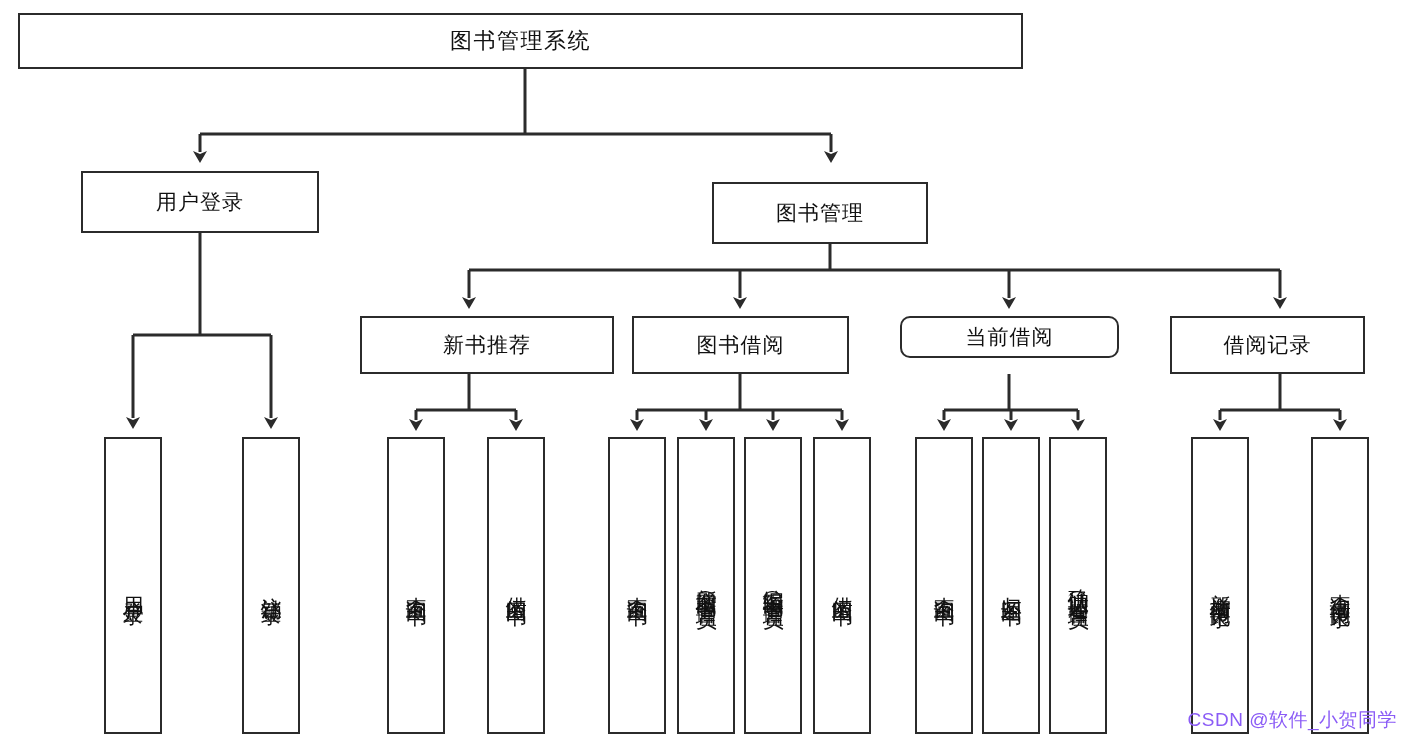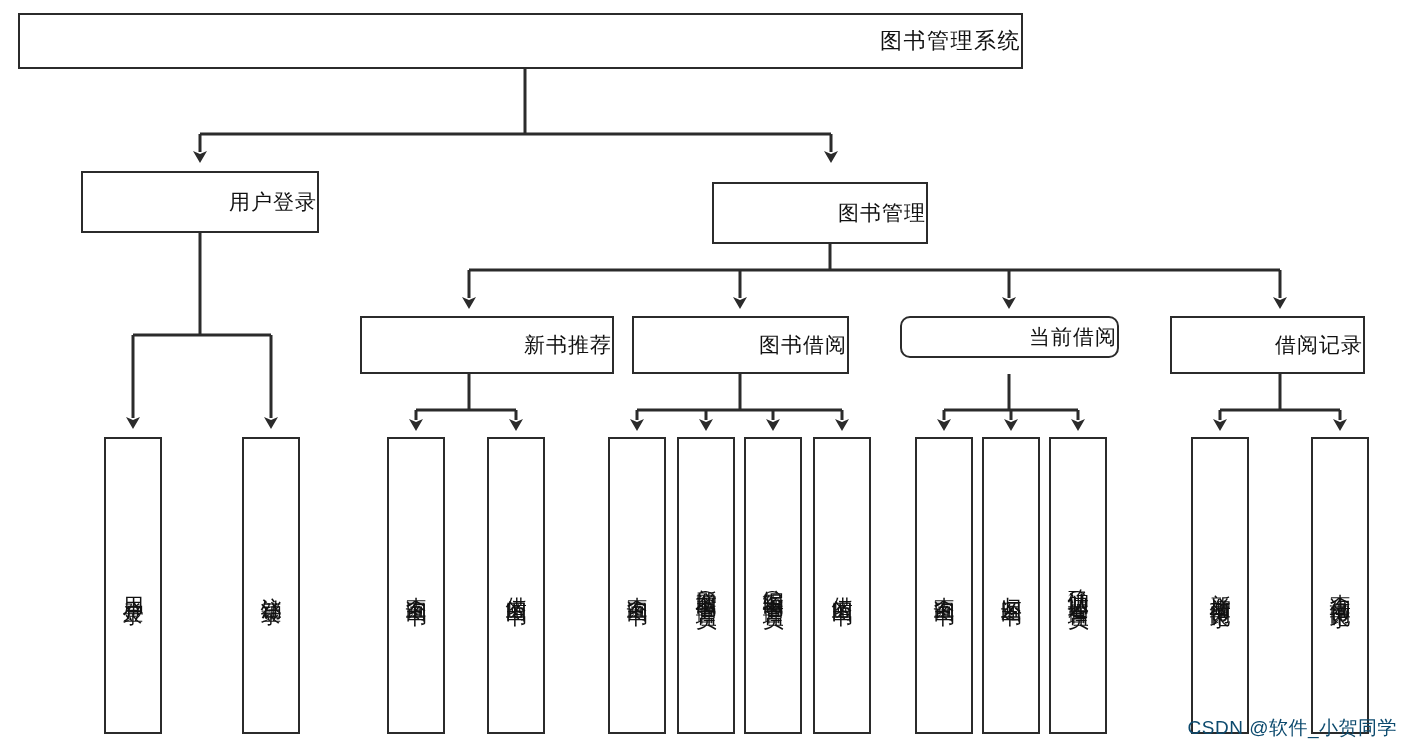--- a/index.html
+++ b/index.html
@@ -34,44 +34,43 @@
     display: flex;
     align-items: center;
     justify-content: center;
     text-align: center;
     line-height: 1.25;
     z-index: 2;
   }
   .node.h {
     font-size: 21px;
     letter-spacing: 1px;
-    justify-content: flex-end;
   }
   .node.root {
     font-size: 22px;
     letter-spacing: 1.5px;
   }
   .node.v {
     writing-mode: vertical-rl;
     text-orientation: upright;
     font-size: 21px;
     letter-spacing: 3px;
     padding: 6px 0;
     align-items: center;
     justify-content: center;
   }
   .node .label {
     display: block;
   }
   .watermark {
     position: absolute;
     right: 8px;
-    bottom: 6px;
+    bottom: 14px;
     font-size: 19px;
-    color: #0c4a6e;
+    color: #8b5cf6;
     letter-spacing: 0.5px;
     z-index: 3;
     white-space: nowrap;
   }
 </style>
 </head>
 <body>
 
 <div id="canvas">
 

